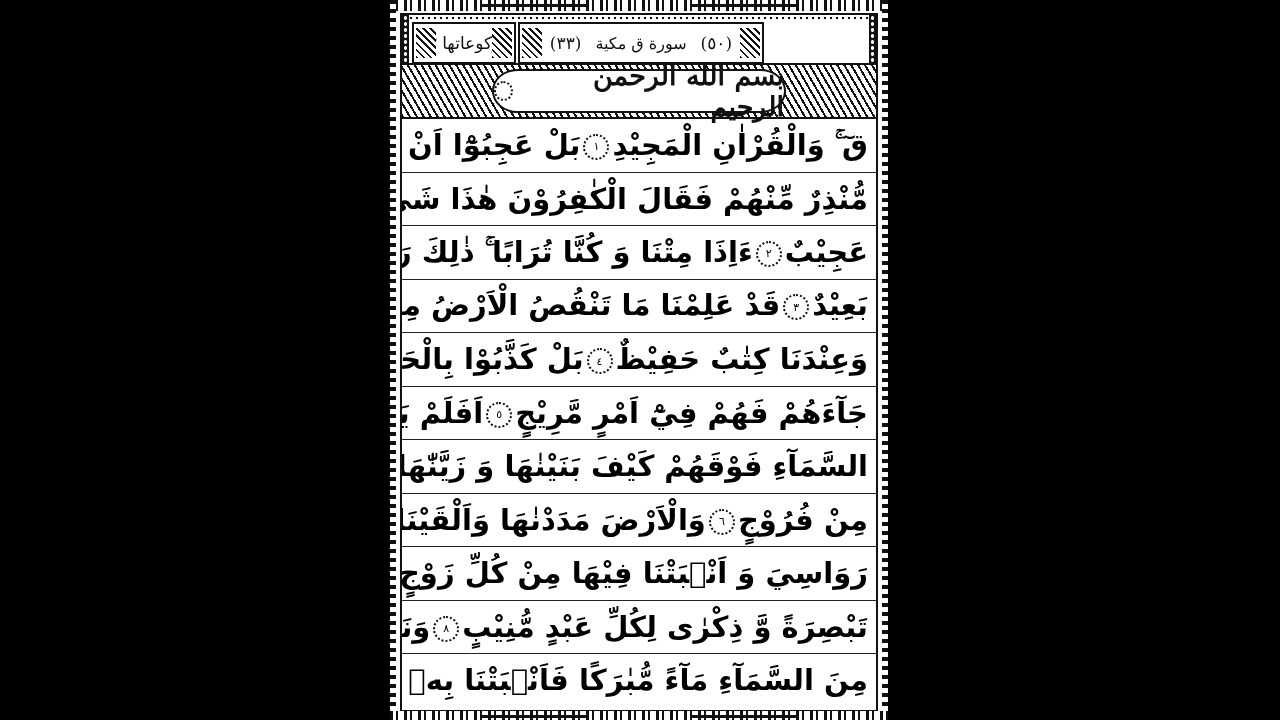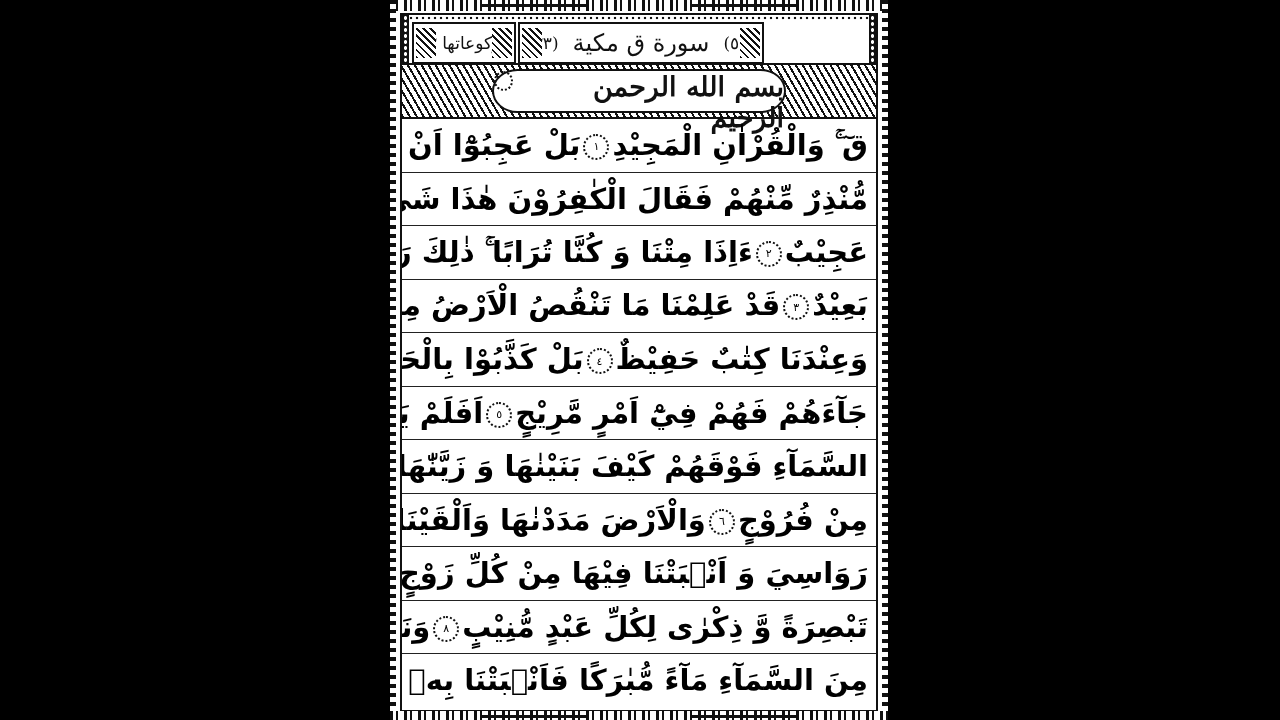--- a/index.html
+++ b/index.html
@@ -60,33 +60,33 @@
   .cartouche::before, .cartouche::after {
     content:""; position:absolute; top:4px; bottom:4px; width:20px;
     background:
       repeating-linear-gradient(45deg, #111 0 2px, #fff 2px 5px);
   }
   .cartouche::before { left:2px; }
   .cartouche::after { right:2px; }
   .cart-left { left:10px; width:100px; }
   .cart-center { left:116px; width:242px; }
   .cart-right { left:364px; width:100px; }
-  .cart-center .surah { font-size:24px; margin:0 14px; }
+  .cart-center .surah { font-size:16px; margin:0 14px; }
 
   .bismillah-band {
     position:absolute; left:0; right:0; top:50px; height:52px;
     border-bottom:2px solid #111;
     background:
       repeating-linear-gradient(60deg, #111 0 2px, #fff 2px 6px),
       #fff;
   }
   .bismillah {
     position:absolute; left:90px; right:90px; top:4px; bottom:4px;
     background:#fff; border:2px solid #111; border-radius:30px/26px;
-    display:flex; align-items:flex-start; justify-content:center;
+    display:flex; align-items:center; justify-content:center;
     font-family:"DejaVu Serif", serif; font-size:27px; font-weight:bold; color:#111;
     direction:rtl;
   }
   .b-end { display:inline-block; width:16px; height:16px; border-radius:50%;
     border:2px dotted #111; margin-right:6px; }
 
   .lines {
     position:absolute; left:0; right:0; top:104px; bottom:0;
   }
   .line {

